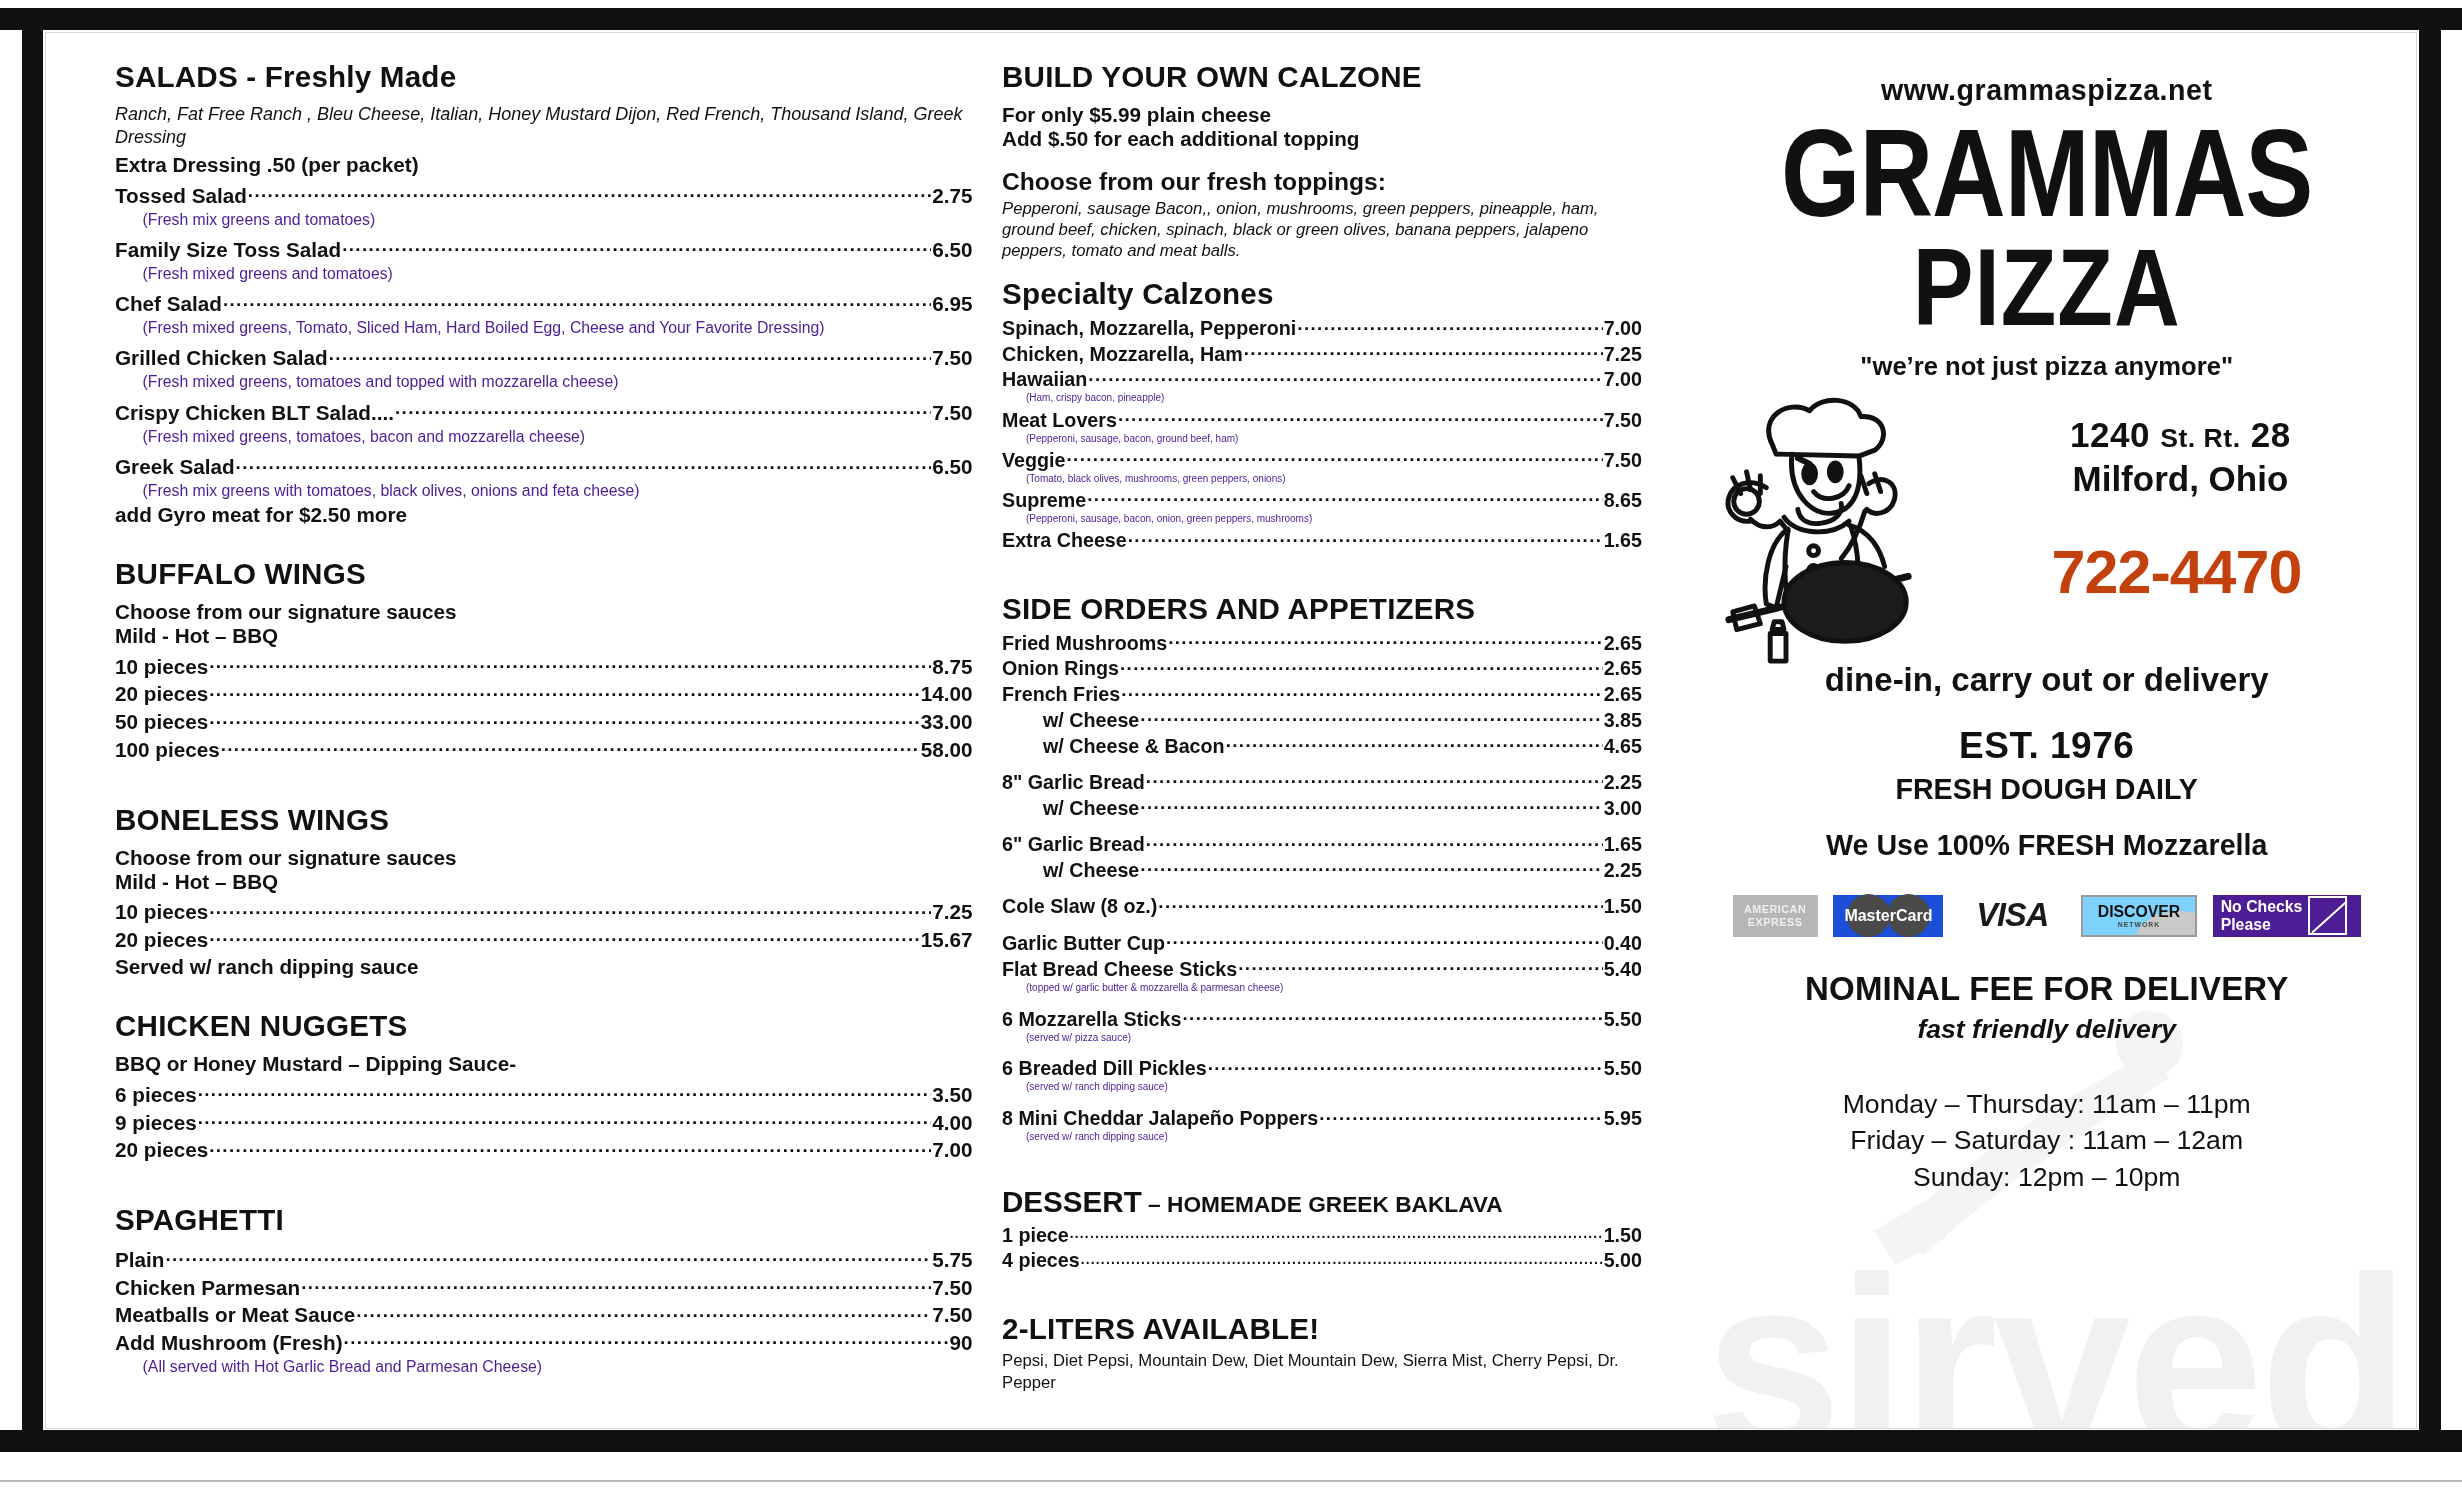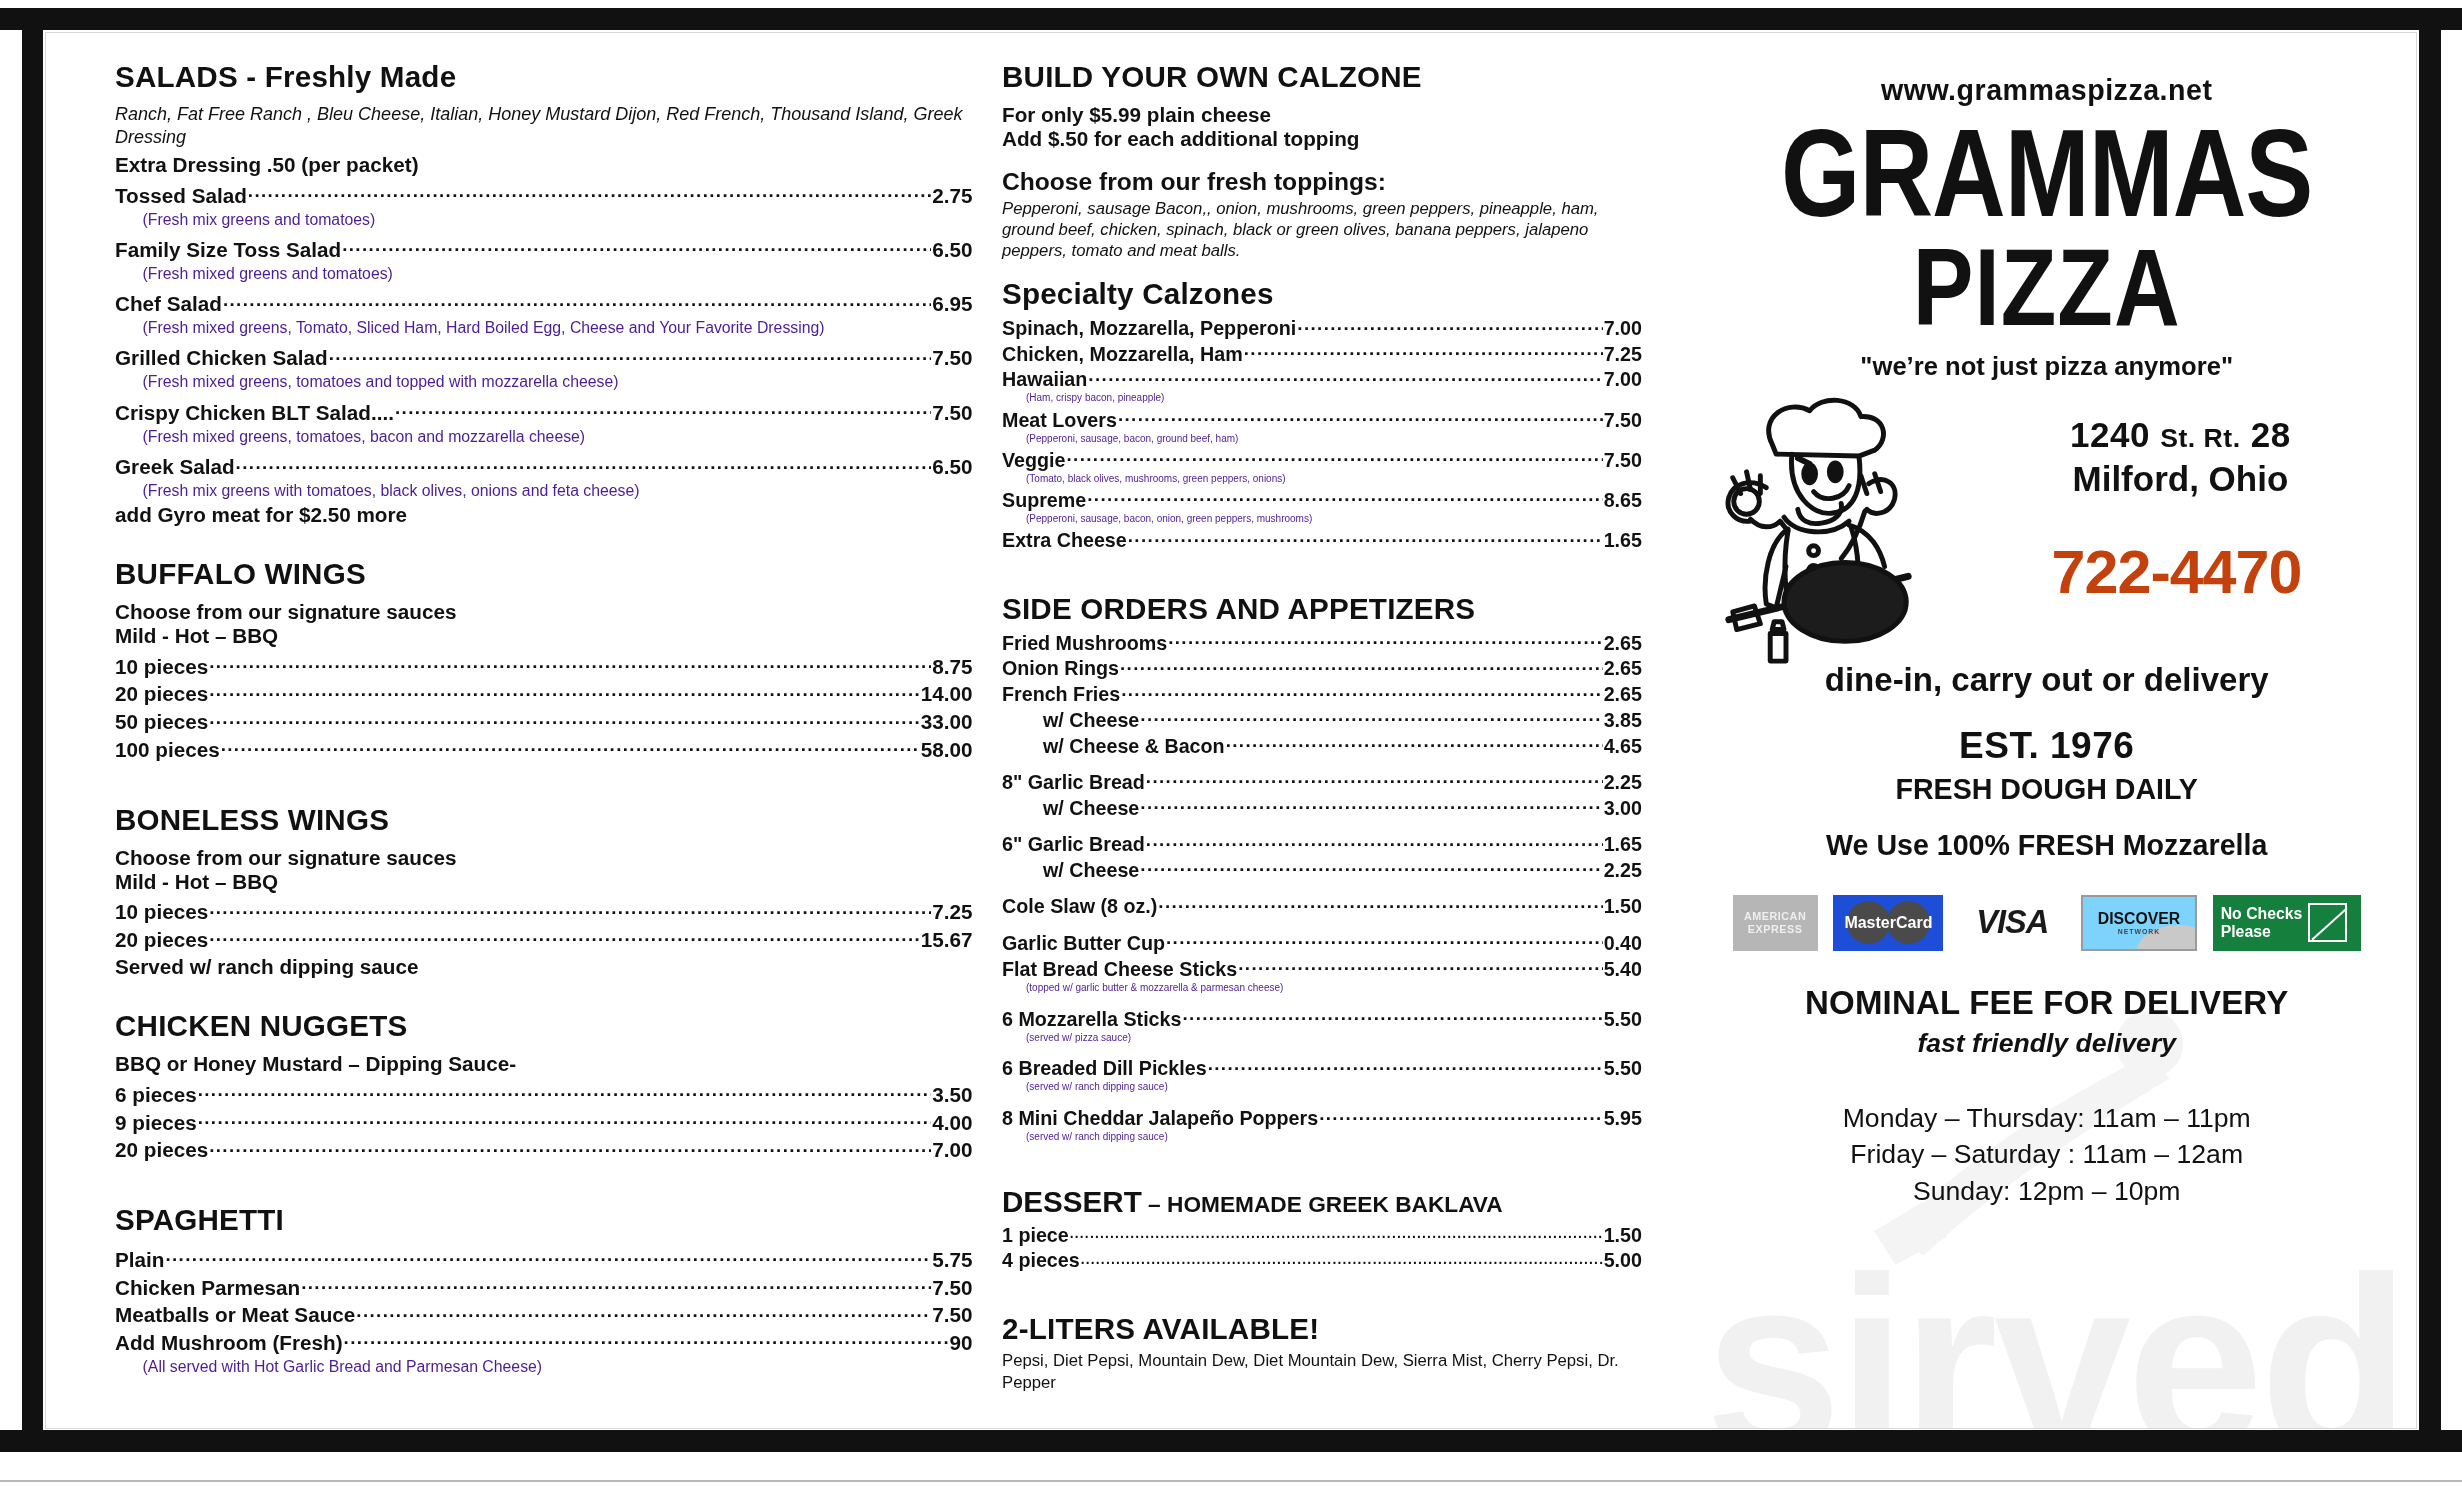--- a/index.html
+++ b/index.html
@@ -220,21 +220,21 @@
     font-size:37px; font-weight:700; color:#111; margin-top:25.6px; letter-spacing:0.5px;
   }
   .fresh1 { font-size:28.6px; font-weight:700; color:#111; margin-top:5.9px; }
   .fresh2 { font-size:28.6px; font-weight:700; color:#111; margin-top:23px; }
 
   .cards {
     display:flex; justify-content:center; align-items:center;
     gap:15.8px; margin-top:33px;
   }
   .card {
-    height:56px;
+    height:42px;
     display:flex; align-items:center; justify-content:center;
     font-weight:700;
     position:relative;
   }
   .card.amex {
     width:85px; background:#b6b6b6; color:#efefef;
     font-size:10.8px; line-height:1.15; flex-direction:column; letter-spacing:0.5px;
   }
   .card.mc {
     width:110px; background:#1d4ed8; color:#fff; font-size:16px;
@@ -247,21 +247,21 @@
     width:116px; background:#7dd3fc; border:2px solid #9a9a9a; color:#111;
     font-size:15.8px; flex-direction:column; overflow:hidden;
   }
   .card.disc .sub { font-size:6.9px; letter-spacing:1px; color:#444; }
   .card.disc::after {
     content:""; position:absolute; right:-25.6px; bottom:-33px;
     width:85px; height:57px; border-radius:50%; background:#c9c9c9;
   }
   .card.disc span { position:relative; z-index:2; }
   .card.nochecks {
-    width:148px; background:#15803d; color:#fff; font-size:15.8px;
+    width:148px; background:#4c1d95; color:#fff; font-size:15.8px;
     justify-content:flex-start; padding-left:7.9px; line-height:1.1;
     flex-direction:row; gap:6px;
   }
   .card.nochecks .txt { text-align:left; }
   .card.nochecks .chk {
     width:39px; height:39px; border:2px solid #fff; position:relative; flex:0 0 auto;
   }
   .card.nochecks .chk::after {
     content:""; position:absolute; left:-3.9px; top:17.7px; width:47px; height:2px;
     background:#fff; transform:rotate(-42deg);

